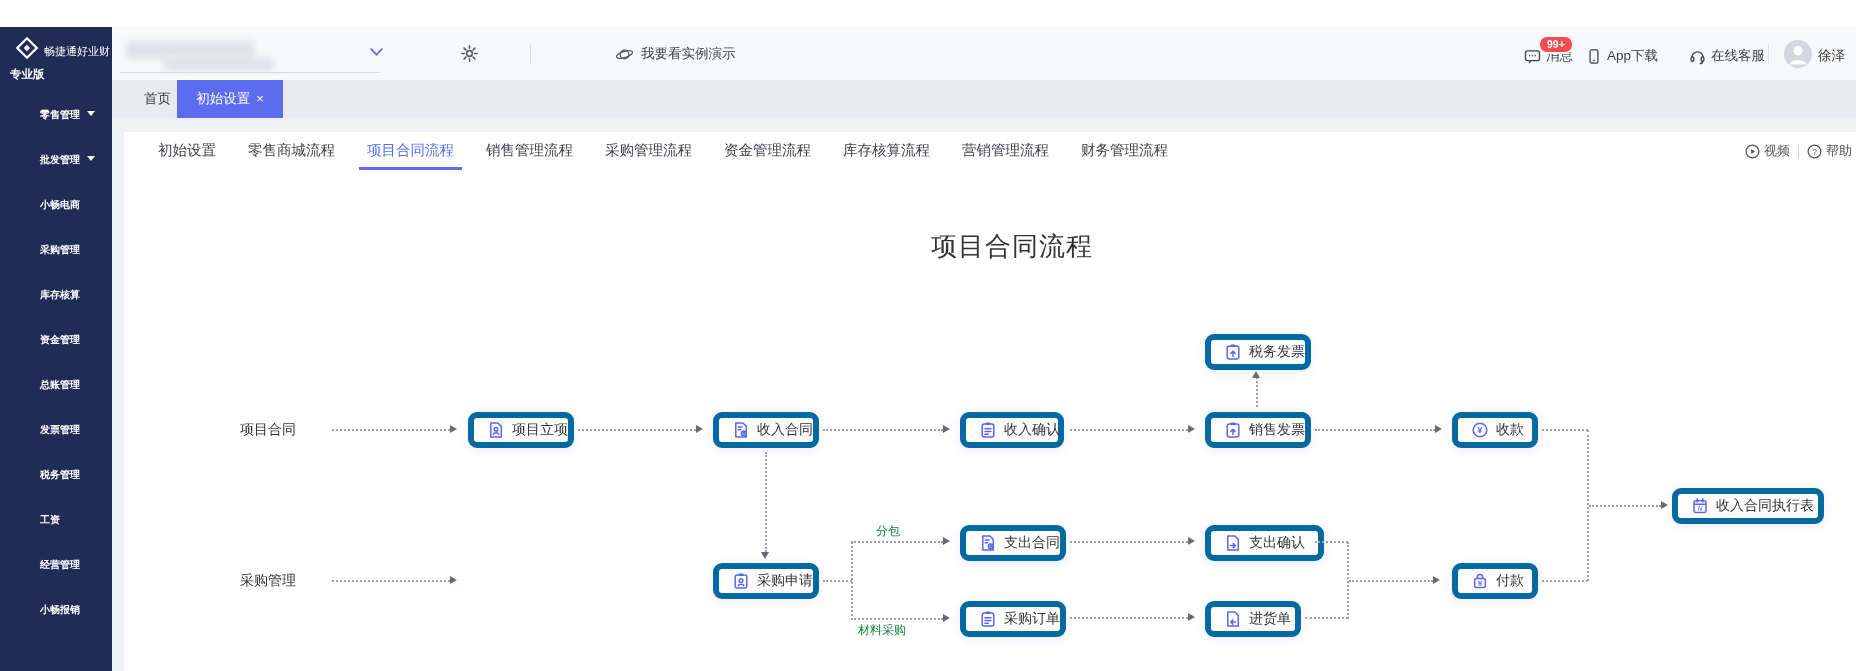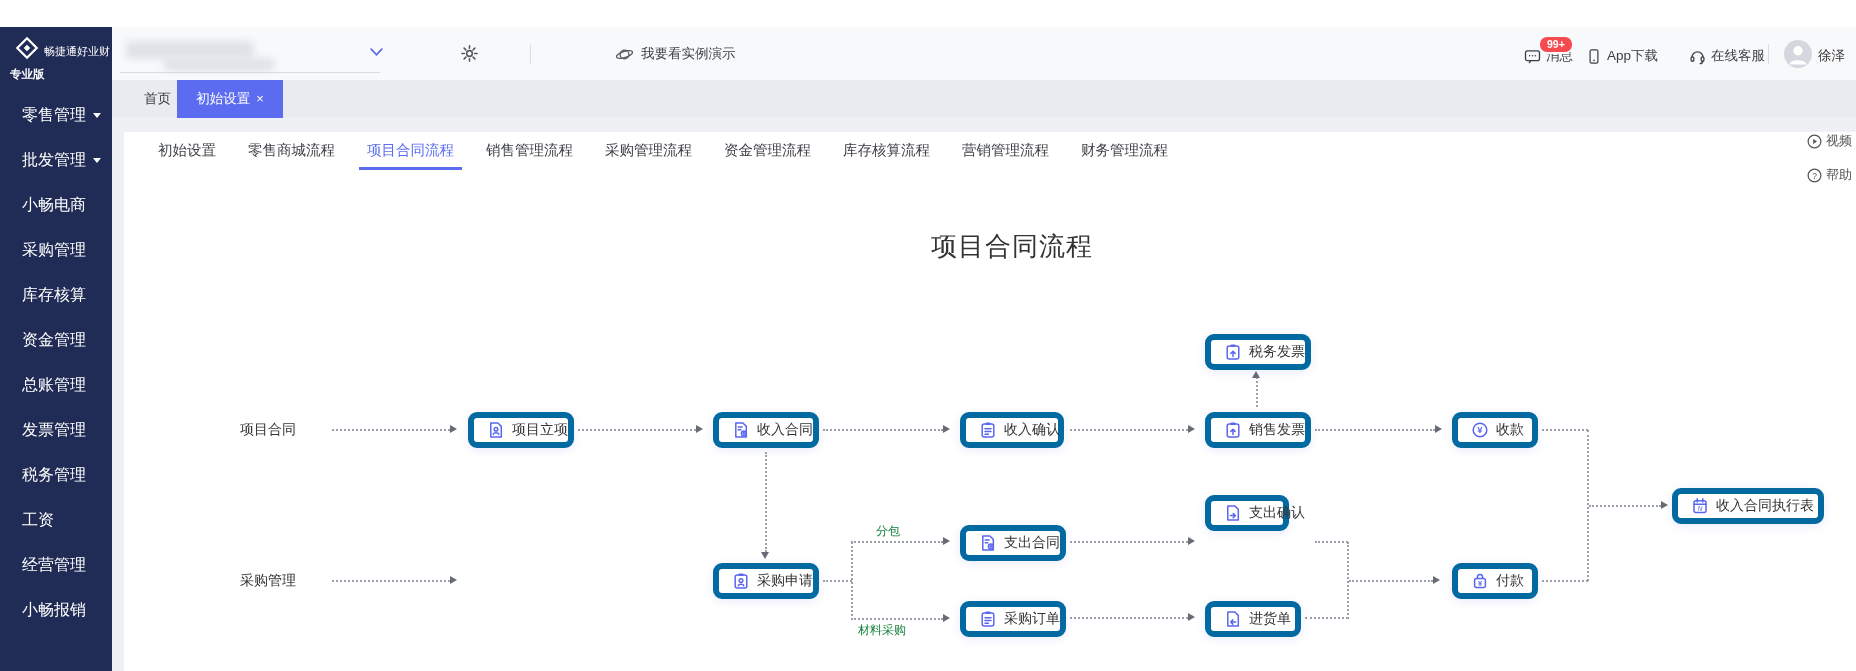--- a/index.html
+++ b/index.html
@@ -10,21 +10,21 @@
   
   .topstrip { position:absolute; left:0; top:0; width:1856px; height:27px; background:#fff; }
 
   
   .sidebar { position:absolute; left:0; top:27px; width:112px; height:644px; background:#202c55; z-index:4; }
   .logo { position:relative; height:83px; }
   .logo-mark { position:absolute; left:14px; top:8px; }
   .logo-name { position:absolute; left:44px; top:17px; font-size:11px; color:#fff; white-space:nowrap; width:66px; overflow:hidden; }
   .logo-edition { position:absolute; left:10px; top:40px; font-size:11.5px; color:#fff; font-weight:700; }
   .nav { position:absolute; left:0; top:65px; width:112px; }
-  .nav-item { height:45px; line-height:45px; padding-left:22px; font-size:16px; font-weight:400; color:#ffffff; cursor:pointer; white-space:nowrap; }
+  .nav-item { height:45px; line-height:45px; padding-left:40px; font-size:10px; font-weight:700; color:#ffffff; cursor:pointer; white-space:nowrap; }
   .caret { display:inline-block; width:0; height:0; margin-left:7px; vertical-align:2px;
            border-left:4.5px solid transparent; border-right:4.5px solid transparent; border-top:5.5px solid #fff; }
 
   
   .header { position:absolute; left:112px; top:27px; width:1744px; height:53px; background:#f8f9fb; z-index:3; }
   .blur-blob { position:absolute; background:#dfe2e8; border-radius:4px; filter:blur(3.5px); }
   .sel-underline { position:absolute; left:8px; top:45px; width:260px; border-bottom:1px solid #d8dade; }
   .hd-ic { position:absolute; cursor:pointer; display:flex; align-items:center; }
   .hd-divider { position:absolute; width:1px; height:20px; background:#dcdee2; top:17px; }
   .demo-link { position:absolute; left:503px; top:18px; display:flex; align-items:flex-start; gap:7px; font-size:13.5px; color:#3c3f45; cursor:pointer; }
@@ -43,21 +43,21 @@
   .wintab-close { margin-left:6px; font-size:13px; cursor:pointer; }
 
   
   .content-bg { position:absolute; left:112px; top:118px; width:1744px; height:553px; background:#eef0f4; z-index:1; }
   .card { position:absolute; left:124px; top:132px; width:1732px; height:539px; background:#fff; z-index:2; }
 
   
   .tabs { position:relative; height:38px; display:flex; align-items:center; gap:16px; padding-left:26px; }
   .tab { padding:0 8px; height:38px; line-height:36px; font-size:14.5px; color:#3c3f45; cursor:pointer; white-space:nowrap; }
   .tab.active { color:#5b6cf0; border-bottom:3px solid #5b6cf0; }
-  .tabs-right { position:absolute; right:4px; top:0; height:38px; display:flex; align-items:center; gap:8px; font-size:13px; color:#555;flex-direction:column; }
+  .tabs-right { position:absolute; right:4px; top:0; height:38px; display:flex; align-items:center; gap:8px; font-size:13px; color:#555; }
   .tr-item { display:flex; align-items:center; gap:4px; cursor:pointer; white-space:nowrap; }
   .tr-sep { width:1px; height:14px; background:#cfd1d6; }
 
   
   .flow { position:absolute; left:0; top:0; width:1856px; height:671px; z-index:5; pointer-events:none; }
   .flow * { pointer-events:auto; }
   .flow-title { position:absolute; left:862px; top:229px; width:300px; text-align:center; font-size:26px; font-weight:500; color:#333; letter-spacing:1px; }
   .row-label { position:absolute; font-size:14px; color:#333; font-weight:500; }
   .branch-label { position:absolute; font-size:12px; color:#15803d; }
   .node { position:absolute; height:36px; display:flex; align-items:center; gap:7px; padding:0 13px;
@@ -312,21 +312,21 @@
       <span class="nicon">
         <svg width="18" height="18" viewBox="0 0 18 18" fill="none" stroke="#5b66f0" stroke-width="1.5" stroke-linejoin="round" stroke-linecap="round">
           <path d="M3.8 2h7.1l3.4 3.4V16H3.8z"></path>
             <path d="M6.2 6h4M6.2 8.8h2.6"></path>
             <circle cx="11.8" cy="12.4" r="2.4"></circle>
             <circle cx="11.8" cy="12.4" r=".6" fill="#5b66f0"></circle>
         </svg>
       </span>
       <span>支出合同</span>
     </div>
-    <div class="node" style="left:1205px;top:495px;width:84px">
+    <div class="node" style="left:1205px;top:525px;width:119px">
       <span class="nicon">
         <svg width="18" height="18" viewBox="0 0 18 18" fill="none" stroke="#5b66f0" stroke-width="1.5" stroke-linejoin="round" stroke-linecap="round">
           <path d="M3.8 2h7.1l3.4 3.4V16H3.8z"></path>
             <path d="M6.4 11.6h4.6M9.2 9.5l2.1 2.1-2.1 2.1"></path>
         </svg>
       </span>
       <span>支出确认</span>
     </div>
     <div class="node" style="left:960px;top:601px;width:106px">
       <span class="nicon">

